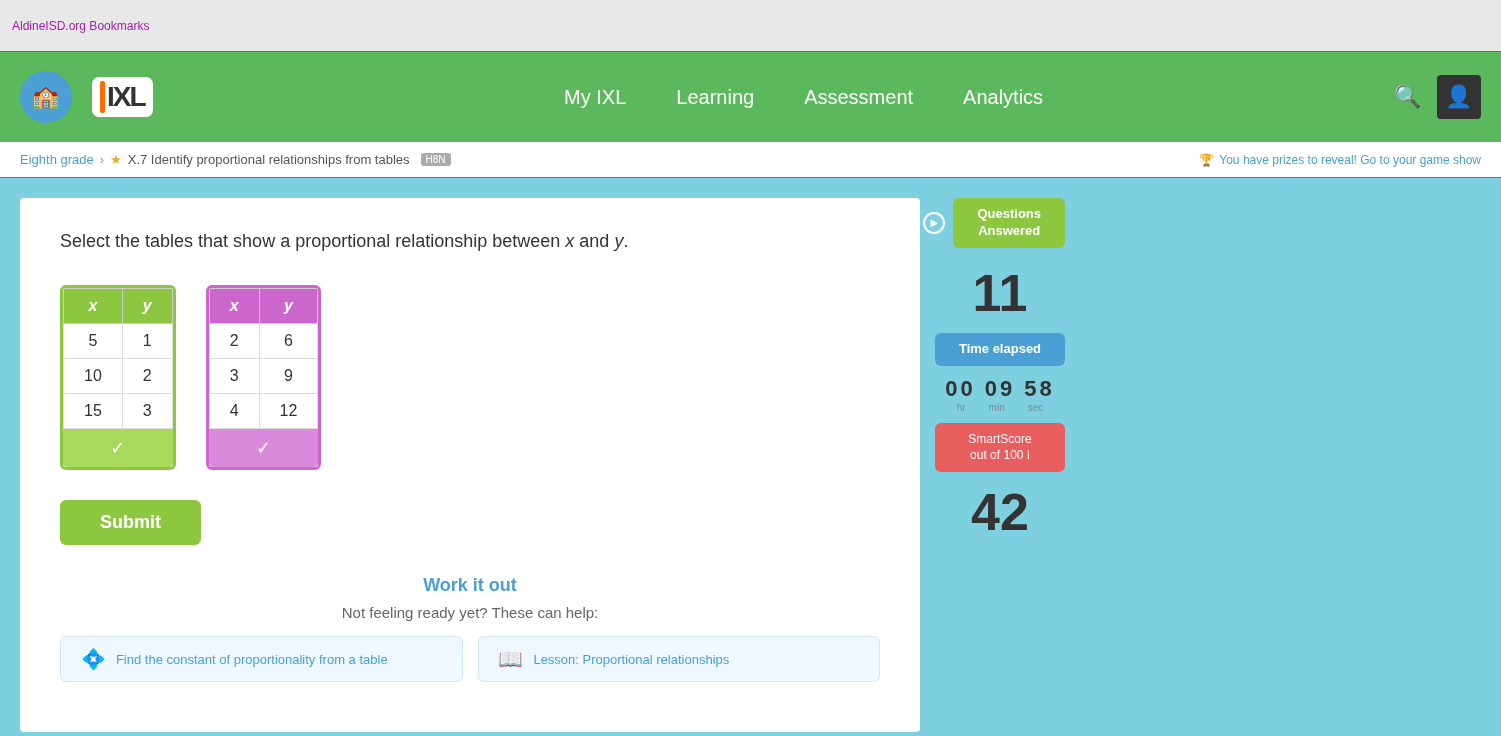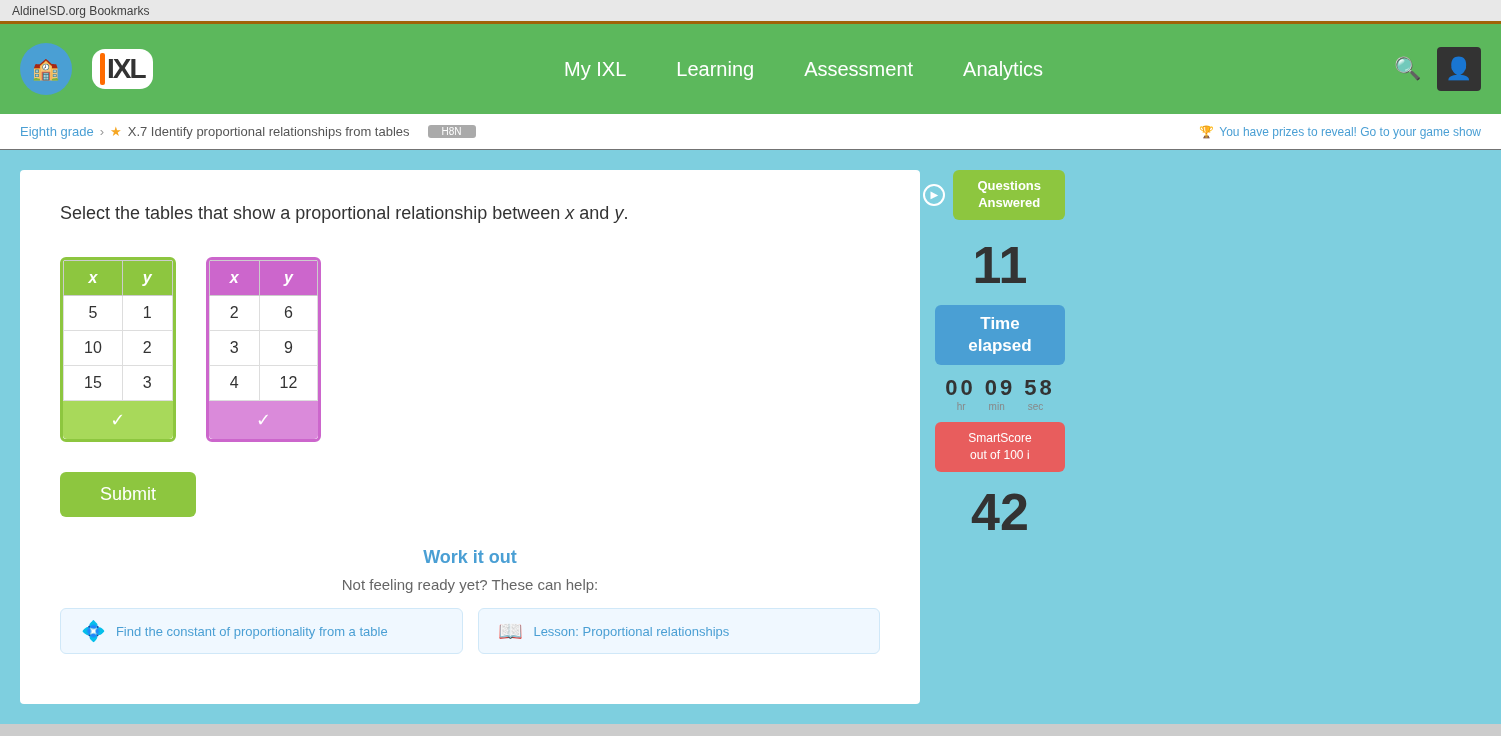--- a/index.html
+++ b/index.html
@@ -8,27 +8,27 @@
       background: #ccc;
       width: 1501px;
       height: 736px;
       overflow: hidden;
       position: relative;
     }
 
     
     .browser-chrome {
       background: #e8e8e8;
-      height: 24px;
+      height: 52px;
       display: flex;
       align-items: center;
       padding: 0 12px;
       font-size: 12px;
-      color: #404040;
-      border-bottom: 3px solid #a16207;
+      color: #a21caf;
+      border-bottom: 1px solid #a16207;
     }
 
     
     .app-container {
       width: 100%;
       height: calc(736px - 36px);
       display: flex;
       flex-direction: column;
     }
 
@@ -51,21 +51,21 @@
       align-items: center;
       justify-content: center;
       color: white;
       font-size: 22px;
       margin-right: 20px;
       flex-shrink: 0;
     }
 
     .ixl-logo {
       background: white;
-      border-radius: 13px;
+      border-radius: 7px;
       padding: 4px 8px;
       display: flex;
       align-items: flex-start;
       margin-right: 60px;
     }
 
     .ixl-logo-text {
       font-size: 28px;
       font-weight: bold;
       color: #333;
@@ -134,23 +134,23 @@
     }
 
     .breadcrumb-current {
       color: #555;
     }
 
     .breadcrumb-badge {
       background: #aaa;
       color: white;
       font-size: 10px;
-      padding: 1px 14px;
+      padding: 1px 5px;
       border-radius: 3px;
-      margin-left: 12px;
+      margin-left: 5px;
     }
 
     .breadcrumb-prize {
       margin-left: auto;
       color: #4a9fd4;
       font-size: 12px;
       display: flex;
       align-items: center;
       gap: 5px;
     }
@@ -269,21 +269,21 @@
 
     
     .submit-btn {
       background: #8dc63f;
       color: white;
       border: none;
       padding: 12px 40px;
       font-size: 18px;
       border-radius: 6px;
       cursor: pointer;
-      font-weight: normal;
+      font-weight: bold;
     }
 
     
     .work-it-out {
       margin-top: 30px;
       text-align: center;
     }
 
     .work-it-out-title {
       color: #4a9fd4;
@@ -374,21 +374,21 @@
       font-weight: bold;
       text-align: center;
     }
 
     .time-elapsed-btn {
       background: #4a9fd4;
       color: white;
       border: none;
       border-radius: 6px;
       padding: 8px 12px;
-      font-size: 17px;
+      font-size: 13px;
       font-weight: bold;
       cursor: pointer;
       text-align: center;
       line-height: 1.3;
       width: 100%;
     }
 
     .time-display {
       text-align: center;
       font-size: 13px;

